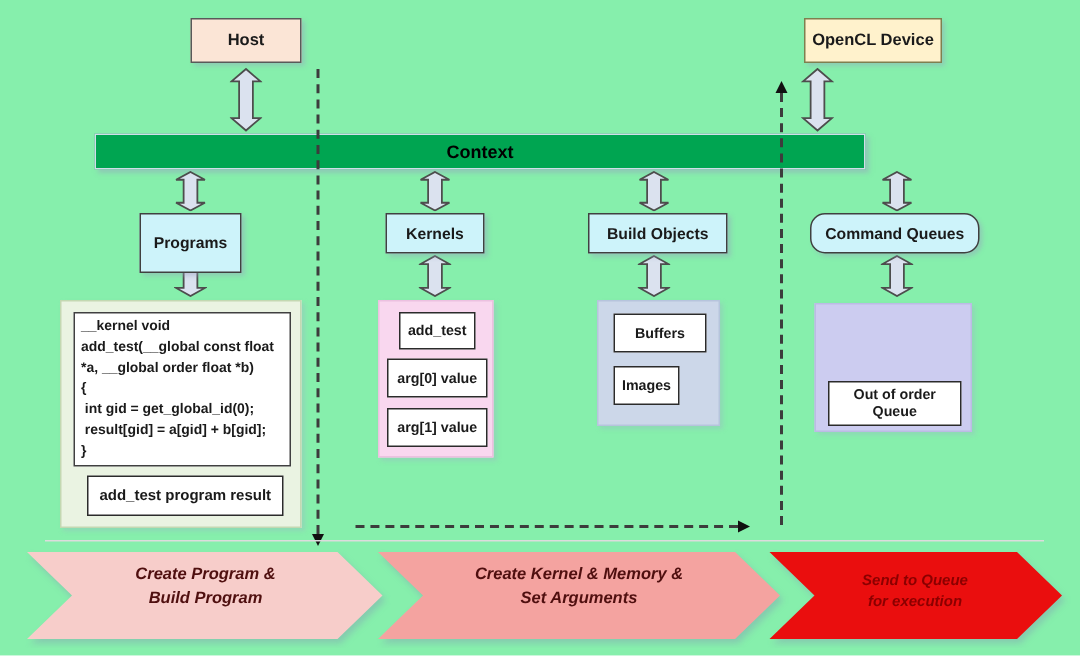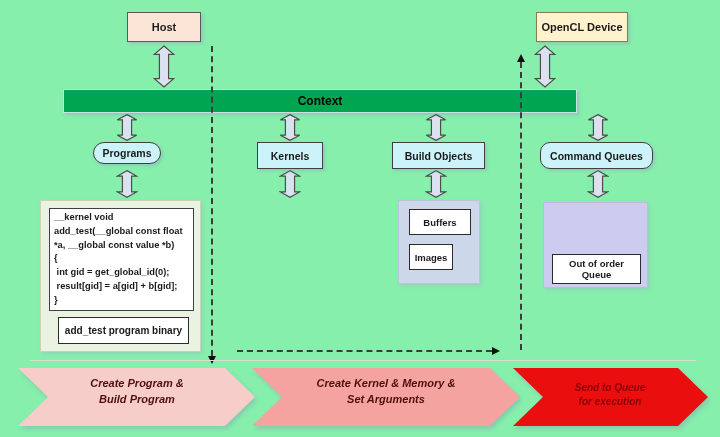--- a/index.html
+++ b/index.html
@@ -17,21 +17,21 @@
   .device-box{left:498px;top:12px;width:92px;height:30px;background:#fff2cc;border:1.5px solid #7f7f4f;font-size:11px;margin-left:38px;}
   
   .context-bar{
     left:48px;top:89px;width:514px;height:24px;background:#00a551;
     border:1px solid #cfdde8;font-size:12px;color:#000;
     box-shadow:2px 2px 3px rgba(150,165,190,.5);
     margin-left:15px;
   }
   
   .hdr{background:#cdf3fa;border:1.6px solid #404040;font-size:10.5px;}
-  .hdr-programs{left:93px;top:142px;width:68px;height:22px;border-radius:11px;}
+  .hdr-programs{left:93px;top:142px;width:68px;height:40px;}
   .hdr-kernels{left:257px;top:142px;width:66px;height:27px;}
   .hdr-memory{left:392px;top:142px;width:93px;height:27px;}
   .hdr-queues{left:540px;top:142px;width:113px;height:27px;border-radius:10px;}
   
   .panel{position:absolute;box-sizing:border-box;box-shadow:2px 2px 3px rgba(160,175,200,.35);}
   .panel-programs{left:40px;top:200px;width:161px;height:152px;background:#eaf3e2;border:1px solid #c3d8b2;}
   .panel-kernels{left:252px;top:200px;width:77px;height:105px;background:#f9d7ef;border:1px solid #ecc0e0;}
   .panel-memory{left:398px;top:200px;width:82px;height:84px;background:#ccd7e9;border:1px solid #b6c4dc;}
   .panel-queues{left:543px;top:202px;width:105px;height:86px;background:#ccccf0;border:1px solid #bbbbe4;}
   .item{
@@ -134,28 +134,33 @@
   <div class="node hdr hdr-memory">
     <span>Build Objects</span>
   </div>
   <div class="node hdr hdr-queues">
     <span>Command Queues</span>
   </div>
 
   <div class="panel panel-programs">
     <div class="code-box"><span>__kernel void</span>
 <span>add_test(__global const float</span>
-<span>*a, __global const value *b)</span>
+<span>*a, __global order float *b)</span>
 <span>{</span>
 <span> int gid = get_global_id(0);</span>
 <span> result[gid] = a[gid] + b[gid];</span>
 <span>}</span></div>
-    <div class="item" style="left:17px;top:116px;width:131px;height:27px;font-size:10px">add_test program binary</div>
+    <div class="item" style="left:17px;top:116px;width:131px;height:27px;font-size:10px">add_test program result</div>
   </div>
 
+  <div class="panel panel-kernels">
+    <div class="item" style="left:13px;top:7px;width:51px;height:25px">add_test</div>
+    <div class="item" style="left:5px;top:38px;width:67px;height:26px">arg[0] value</div>
+    <div class="item" style="left:5px;top:71px;width:67px;height:26px">arg[1] value</div>
+  </div>
 
   <div class="panel panel-memory">
     <div class="item" style="left:10px;top:8px;width:62px;height:26px">Buffers</div>
     <div class="item" style="left:10px;top:43px;width:44px;height:26px">Images</div>
   </div>
 
   <div class="panel panel-queues">
     <div class="item" style="left:8px;top:51px;width:89px;height:30px;padding:0 10px">Out of order Queue</div>
   </div>
 

